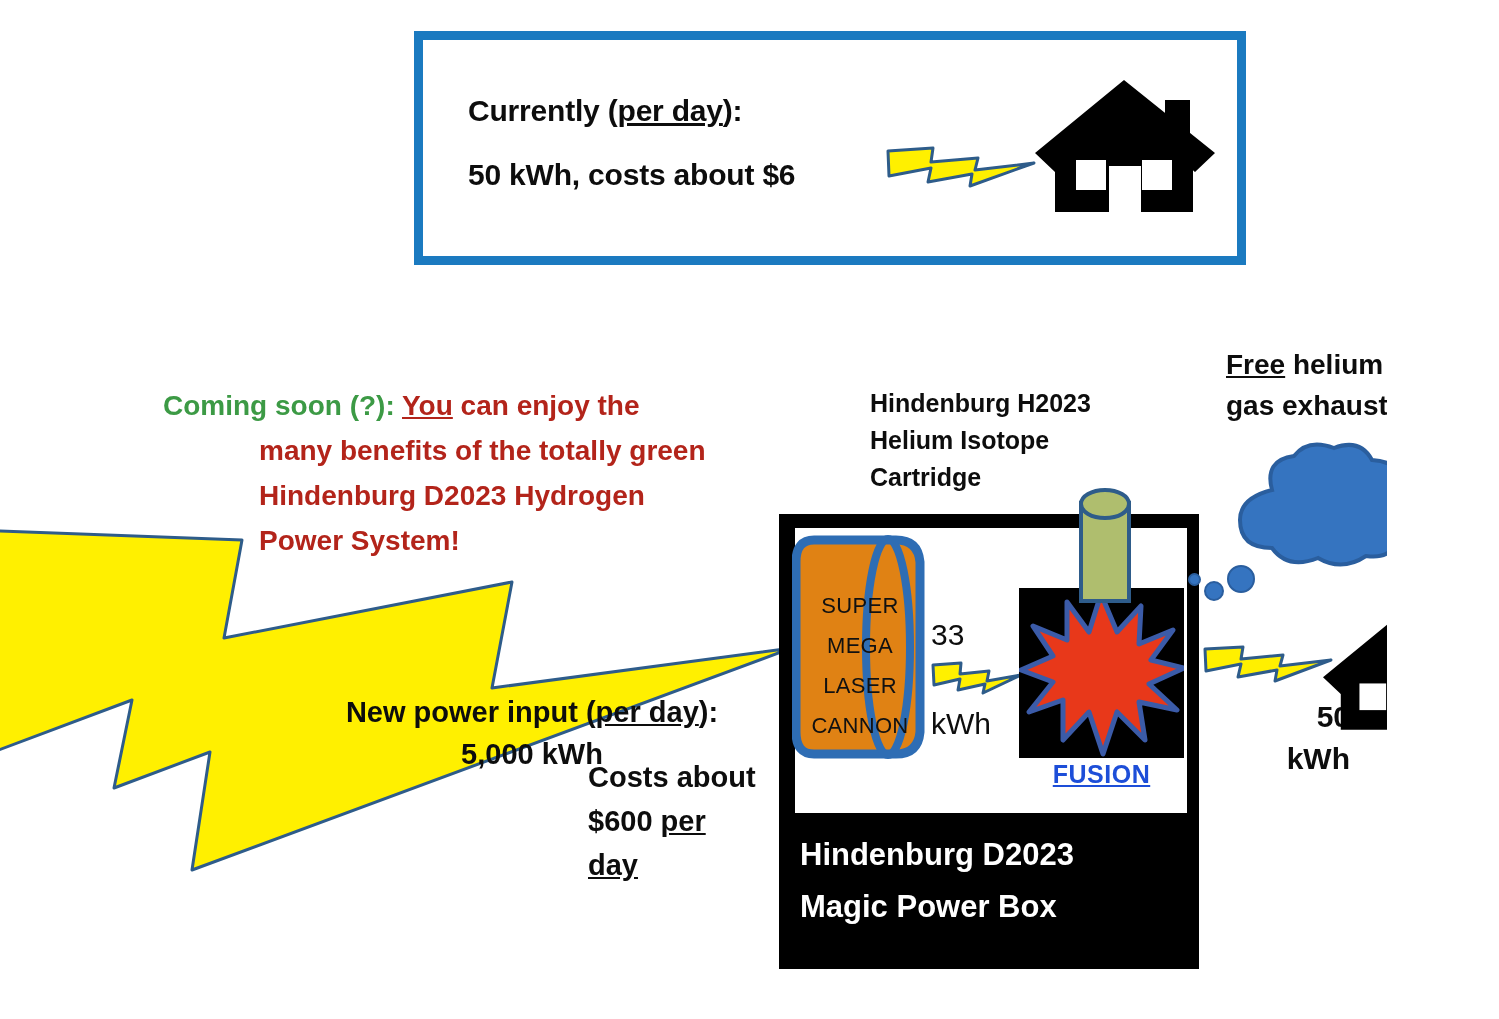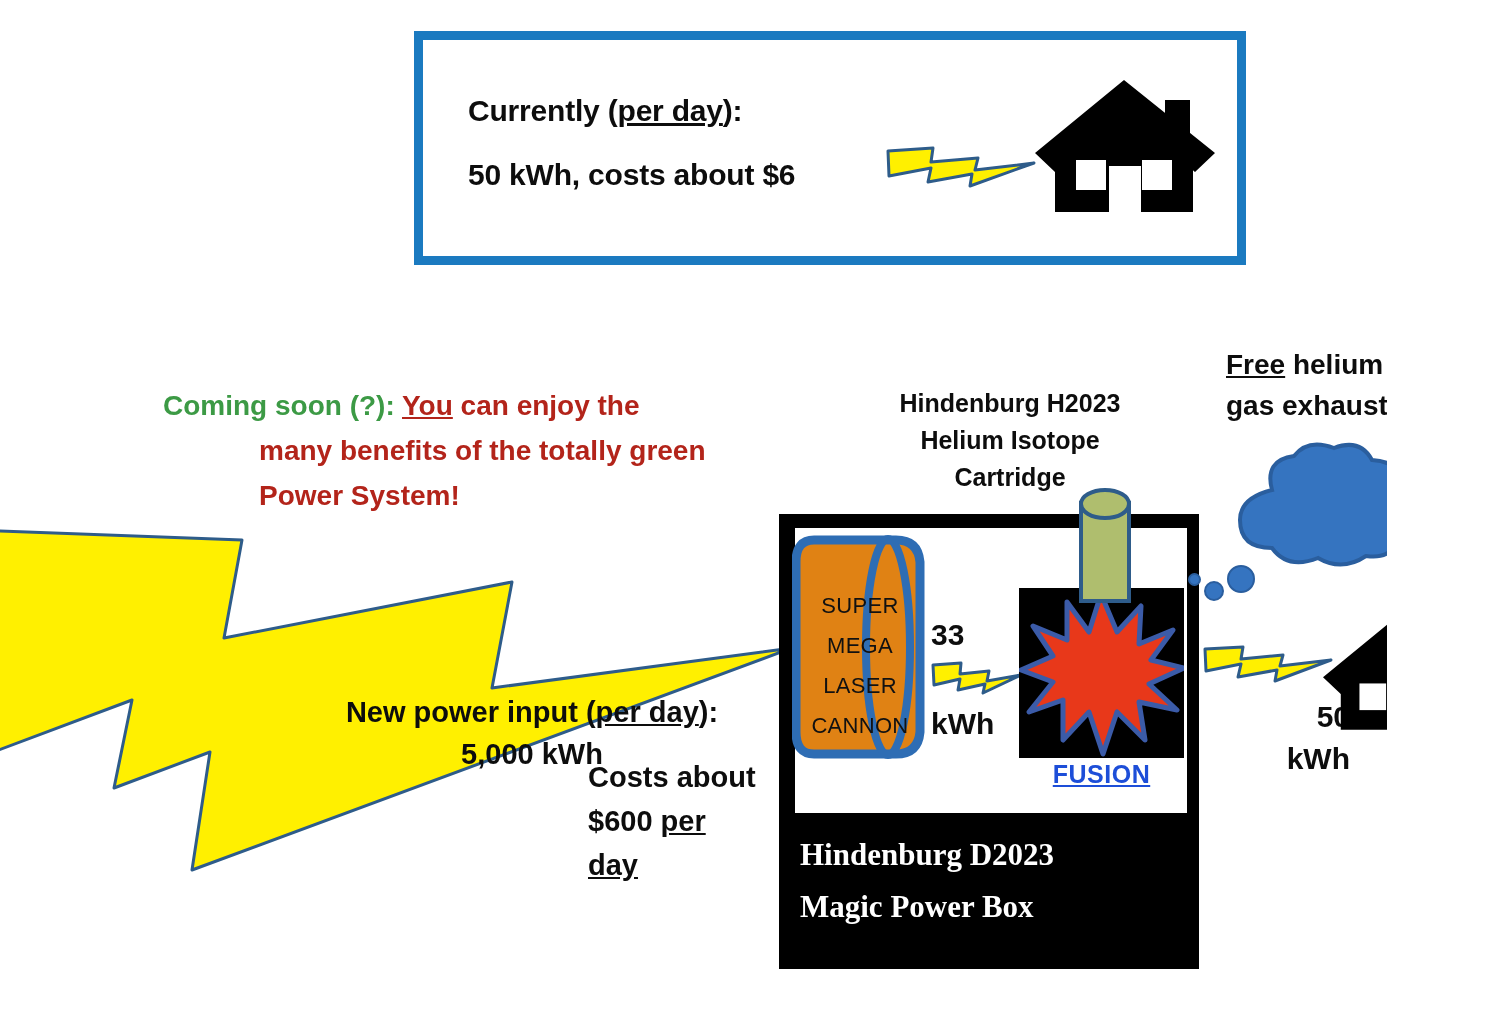--- a/index.html
+++ b/index.html
@@ -91,21 +91,21 @@
     font-weight: bold;
     font-size: 29px;
     color: #0d0d0d;
     line-height: 44px;
   }
 
   
   #cartridge-label {
     left: 870px; top: 385px;
     width: 280px;
-    text-align: center;
+    text-align: left;
   }
   #cartridge-label div {
     font-weight: bold;
     font-size: 25px;
     color: #0d0d0d;
     line-height: 37px;
     white-space: nowrap;
   }
 
   
@@ -128,21 +128,20 @@
     background: #000000;
   }
   #power-box-white {
     left: 795px; top: 528px;
     width: 392px; height: 285px;
     background: #ffffff;
   }
   #power-box-title {
     left: 800px; top: 829px;
     width: 400px;
-    font-family: Liberation Serif, serif;
   }
   #power-box-title div {
     font-weight: bold;
     font-size: 31px;
     color: #ffffff;
     line-height: 52px;
     white-space: nowrap;
   }
 
   
@@ -162,21 +161,21 @@
     letter-spacing: 0.3px;
   }
 
   
   #kwh33 {
     left: 931px; top: 614px;
     width: 80px;
     text-align: left;
   }
   #kwh33 .num, #kwh33 .unit {
-    font-weight: bold;
+    font-weight: normal;
     font-size: 30px;
     color: #0d0d0d;
     line-height: 41px;
   }
   #bolt33 { left: 931px; top: 655px; }
 
   
   #fusion-chamber {
     left: 1019px; top: 588px;
     width: 165px; height: 170px;
@@ -244,20 +243,21 @@
       <polygon points="89,24 158,84 158,132 20,132 20,84" fill="#000000"></polygon>
       <rect x="41" y="80" width="30" height="30" fill="#ffffff"></rect>
       <rect x="107" y="80" width="30" height="30" fill="#ffffff"></rect>
       <rect x="74" y="86" width="32" height="46" fill="#ffffff"></rect>
     </svg>
   </div>
 
   <div class="abs" id="coming-soon-block">
     <p><span class="green">Coming soon (?):</span> <span class="u">You</span><span> can enjoy the</span></p>
     <p class="indent">many benefits of the totally green</p>
+    <p class="indent">Hindenburg D2023 Hydrogen</p>
     <p class="indent">Power System!</p>
   </div>
 
   <div class="abs" id="big-bolt">
     <svg width="800" height="360" viewBox="0 0 800 360">
       <path d="M-20,10 L250,20 L232,118 L520,62 L500,168 L800,128 L200,350 L218,232 L122,268 L140,180 L-20,240 Z" fill="#FFF000" stroke="#2E5C8A" stroke-width="3" stroke-linejoin="round"></path>
     </svg>
   </div>
 
   <div class="abs" id="new-power-label">

